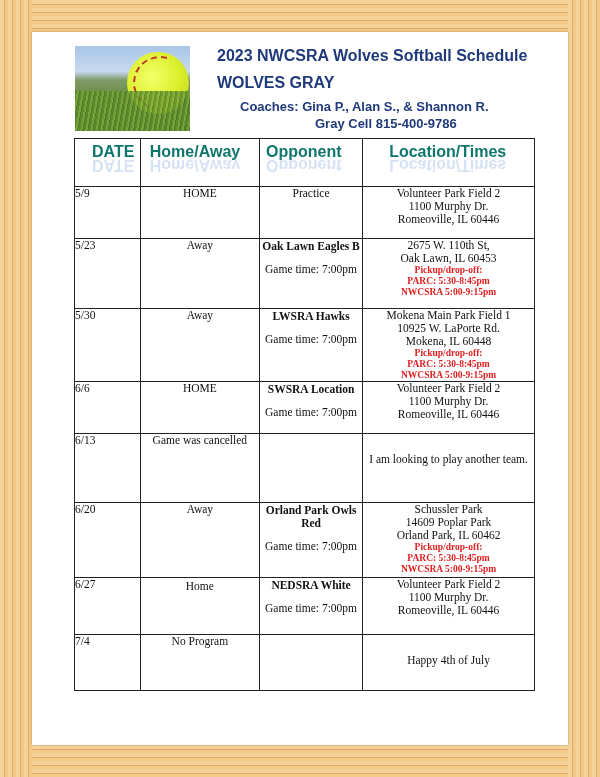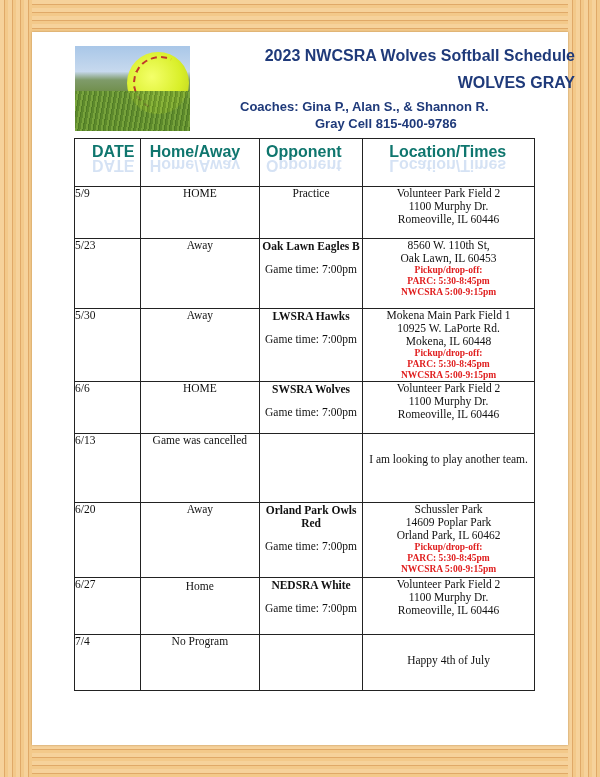--- a/index.html
+++ b/index.html
@@ -36,21 +36,21 @@
     position:absolute; left:58px; top:10px; width:50px; height:50px; border-radius:50%;
     border:2px dashed #c0392b; border-color:#c0392b transparent transparent #c0392b;
     transform: rotate(-20deg);
   }
   .photo .grass {
     position:absolute; left:0; bottom:0; width:100%; height:40px;
     background: repeating-linear-gradient(100deg, #5c8a2a 0 2px, #7aa83c 2px 4px, #4d7a22 4px 5px);
     opacity:0.85;
   }
   .title {
-    position:absolute; left:205px; width:370px; text-align:right;
+    position:absolute; left:217px; width:370px; text-align:left;
     font-family:"Liberation Sans", sans-serif; font-weight:bold; color:#1f3a7a;
   }
   .t1 { top:47px; font-size:16px; }
   .t2 { top:74px; font-size:16px; }
   .t3 { top:99px; font-size:13px; left:240px; width:auto; text-align:left; }
   .t4 { top:116px; font-size:13px; left:315px; width:auto; text-align:left; }
 
   table.sched {
     position:absolute; left:74px; top:138px; width:461px;
     border-collapse:collapse;
@@ -125,21 +125,21 @@
         </td>
       </tr>
       <tr style="height: 70px;">
     <td class="c1 date">5/23</td>
     <td class="c2 ha">Away</td>
     <td class="c3 opp game">
       <span class="opp-name">Oak Lawn Eagles B</span>
       <span class="gametime">Game time: 7:00pm</span>
         </td>
     <td class="c4 loc">
-          <span class="loc-line">8560 W. 110th St,</span>
+          <span class="loc-line">2675 W. 110th St,</span>
           <span class="loc-line">Oak Lawn, IL 60453</span>
           <span class="red">Pickup/drop-off:</span>
           <span class="red">PARC: 5:30-8:45pm</span>
           <span class="red">NWCSRA 5:00-9:15pm</span>
         </td>
       </tr>
       <tr style="height: 62px;">
     <td class="c1 date">5/30</td>
     <td class="c2 ha">Away</td>
     <td class="c3 opp game">
@@ -152,21 +152,21 @@
           <span class="loc-line">Mokena, IL 60448</span>
           <span class="red">Pickup/drop-off:</span>
           <span class="red">PARC: 5:30-8:45pm</span>
           <span class="red">NWCSRA 5:00-9:15pm</span>
         </td>
       </tr>
       <tr style="height: 52px;">
     <td class="c1 date">6/6</td>
     <td class="c2 ha">HOME</td>
     <td class="c3 opp game">
-      <span class="opp-name">SWSRA Wolves</span>
+      <span class="opp-name">SWSRA Location</span>
       <span class="gametime">Game time: 7:00pm</span>
         </td>
     <td class="c4 loc">
           <span class="loc-line">Volunteer Park Field 2</span>
           <span class="loc-line">1100 Murphy Dr.</span>
           <span class="loc-line">Romeoville, IL 60446</span>
         </td>
       </tr>
       <tr style="height: 69px;">
     <td class="c1 date">6/13</td>

